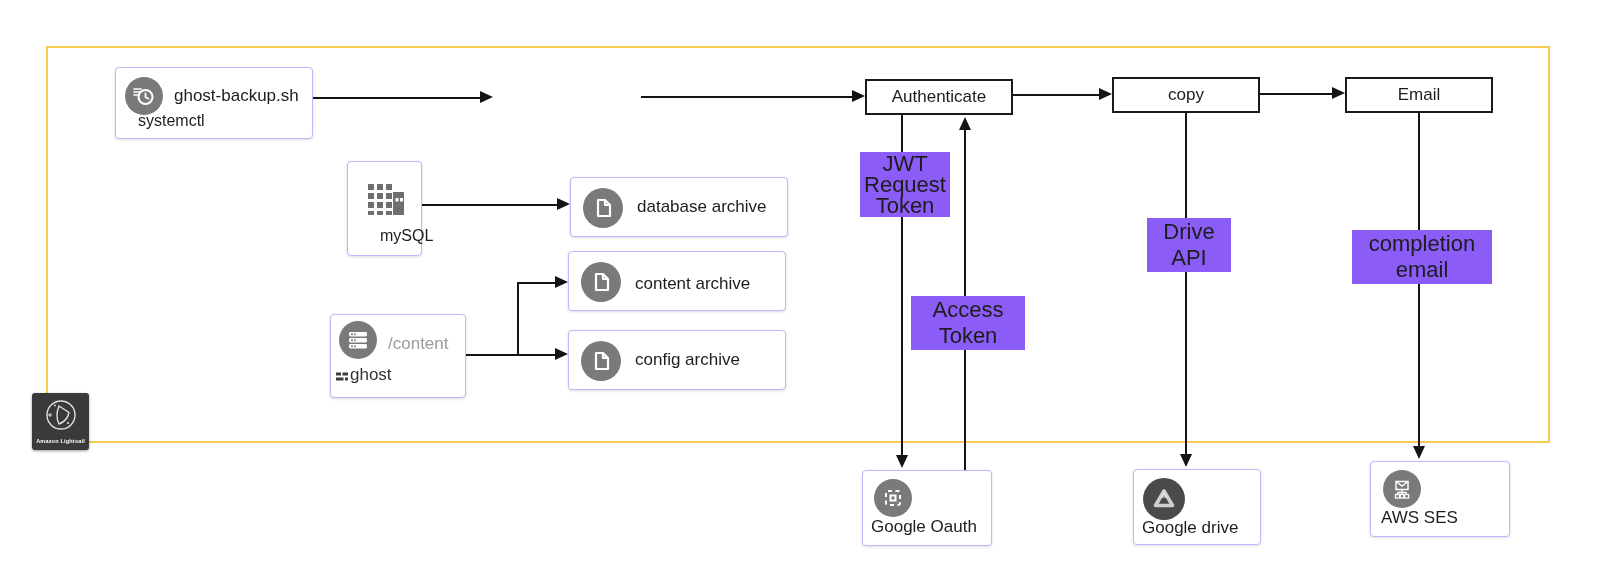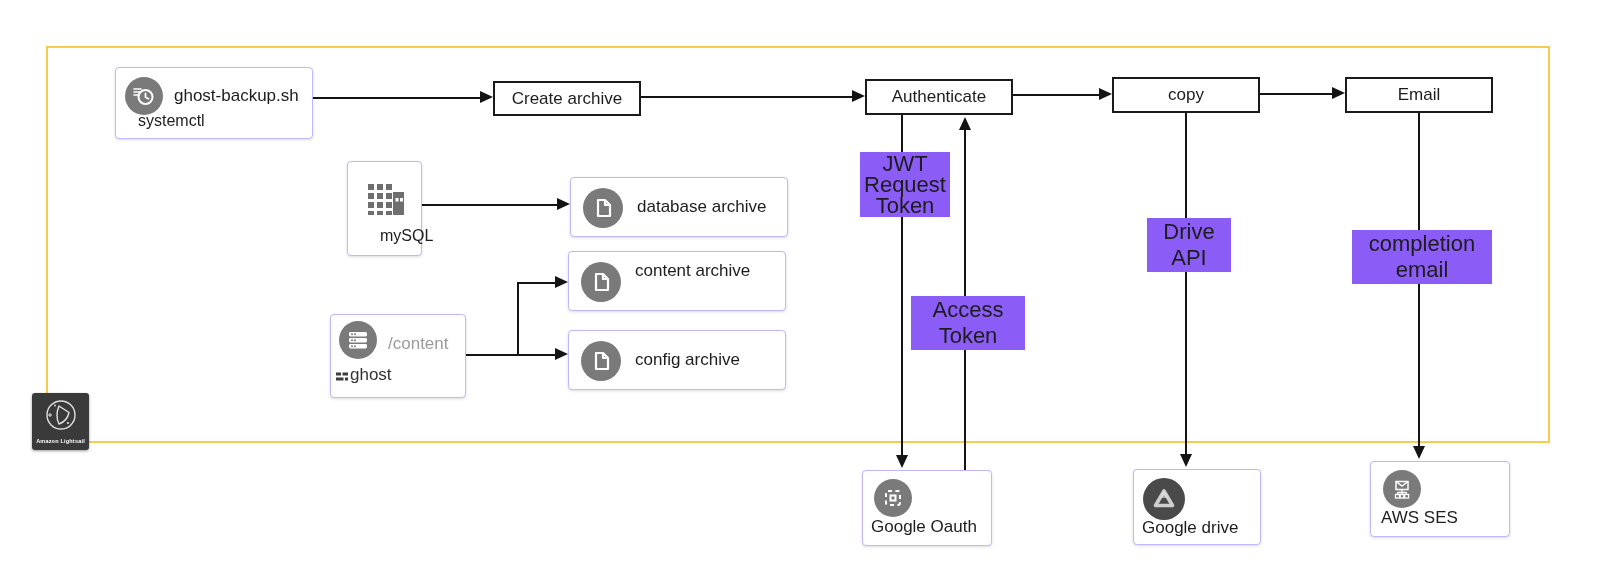--- a/index.html
+++ b/index.html
@@ -80,23 +80,20 @@
   <div class="vline" style="left:1418px;top:113px;height:334px;"></div>
   <div class="arr-d" style="left:1413px;top:446px;"></div>
 
   <div class="edge-label multiline" style="left:860px;top:152px;width:84px;">JWT
 Request
 Token</div>
   <div class="edge-label" style="left:911px;top:296px;width:108px;">Access Token</div>
   <div class="edge-label" style="left:1147px;top:218px;width:78px;">Drive API</div>
   <div class="edge-label" style="left:1352px;top:230px;width:134px;">completion email</div>
 
-  <div class="pbox" style="left:493px;top:81px;width:148px;height:35px;">
-    <span>Create archive</span>
-  </div>
   <div class="pbox" style="left:865px;top:79px;width:148px;height:36px;">
     <span>Authenticate</span>
   </div>
   <div class="pbox" style="left:1345px;top:77px;width:148px;height:36px;">
     <span>Email</span>
   </div>
   <div class="pbox" style="left:1112px;top:77px;width:148px;height:36px;">
     <span>copy</span>
   </div>
 
@@ -147,21 +144,21 @@
     <span class="lbl" style="left:66px;top:19px;">database archive</span>
   </div>
 
   <div class="card" style="left:568px;top:251px;width:218px;height:60px;">
     <div class="circle-icon" style="left:12px;top:10px;width:40px;height:40px;">
       <svg width="26" height="26" viewBox="0 0 26 26">
         <path d="M8 5h7l5 5v11H8z" fill="none" stroke="#fff" stroke-width="2.2" stroke-linejoin="round"></path>
         <path d="M15 5v5h5" fill="none" stroke="#fff" stroke-width="2.2" stroke-linejoin="round"></path>
       </svg>
     </div>
-    <span class="lbl" style="left:66px;top:9px;">content archive</span>
+    <span class="lbl" style="left:66px;top:22px;">content archive</span>
   </div>
 
   <div class="card" style="left:568px;top:330px;width:218px;height:60px;">
     <div class="circle-icon" style="left:12px;top:10px;width:40px;height:40px;">
       <svg width="26" height="26" viewBox="0 0 26 26">
         <path d="M8 5h7l5 5v11H8z" fill="none" stroke="#fff" stroke-width="2.2" stroke-linejoin="round"></path>
         <path d="M15 5v5h5" fill="none" stroke="#fff" stroke-width="2.2" stroke-linejoin="round"></path>
       </svg>
     </div>
     <span class="lbl" style="left:66px;top:19px;">config archive</span>

